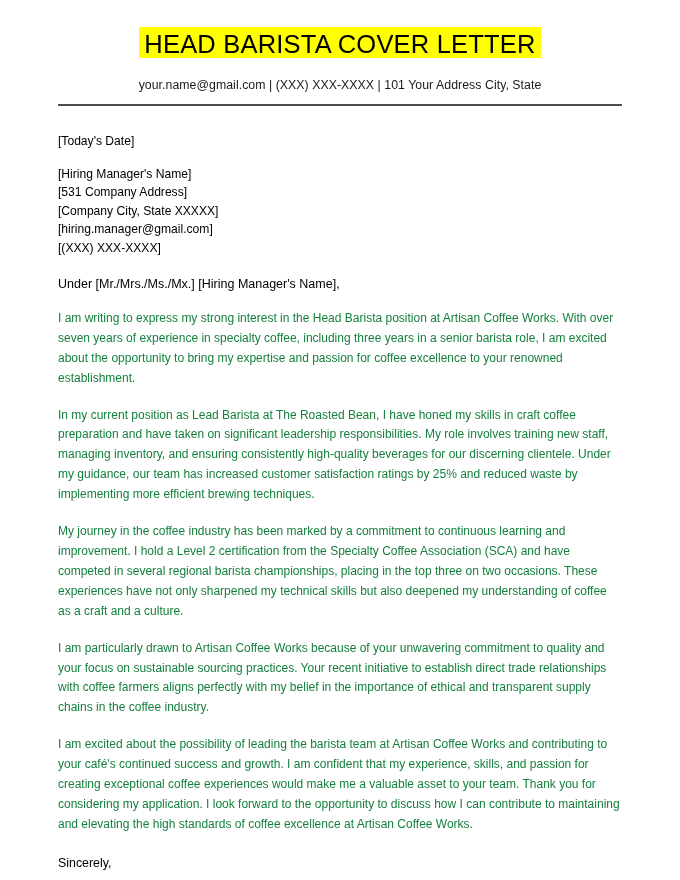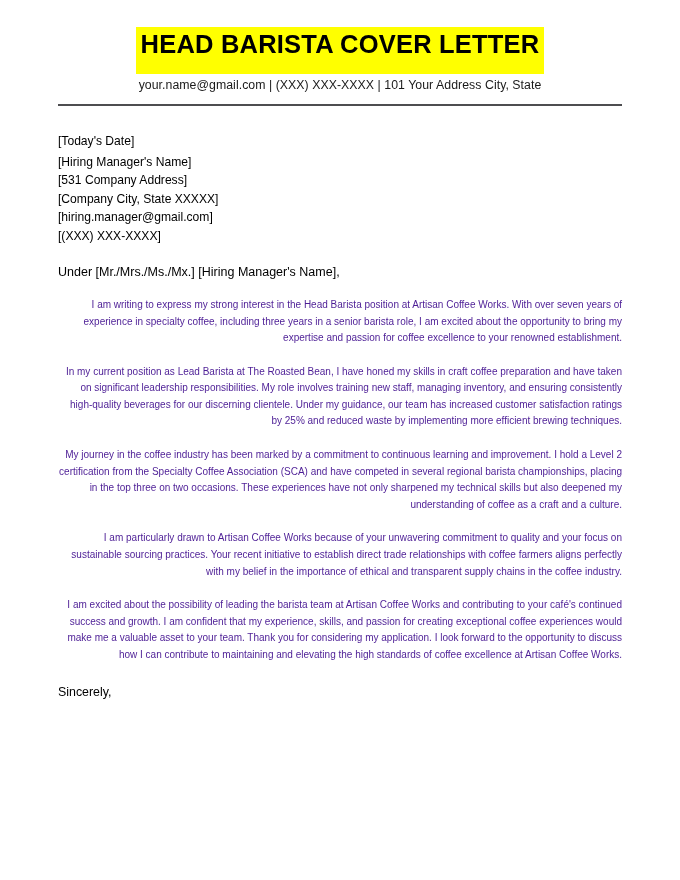--- a/index.html
+++ b/index.html
@@ -25,23 +25,23 @@
   .title-wrap {
     text-align: center;
     margin-top: 28px;
     line-height: 1;
   }
   .doc-title {
     display: inline;
     background: #ffff00;
     color: #000000;
     font-size: 25.5px;
-    font-weight: bold;
+    font-weight: normal;
     letter-spacing: 0.2px;
-    padding: 3px 5px 16px 5px;
+    padding: 3px 5px 0 5px;
     line-height: 1.32;
   }
   .contact-line {
     text-align: center;
     font-size: 12.3px;
     color: #1a1a1a;
     margin-top: 16px;
     letter-spacing: 0.05px;
   }
   .divider {
@@ -50,39 +50,39 @@
     margin: 12px 0 0 0;
     width: 100%;
   }
   .placeholder-block {
     margin-top: 26px;
     font-size: 12.1px;
     line-height: 1.52;
     color: #000000;
   }
   .date-line {
-    margin-bottom: 3px;
+    margin-bottom: 15px;
   }
   .recipient p {
     margin: 0;
   }
   .salutation {
     margin-top: 20px;
     font-size: 12.5px;
     color: #000000;
   }
   .body-copy {
     margin-top: 18px;
   }
   .body-copy p {
     margin: 0 0 17px 0;
-    font-size: 10px;
+    font-size: 12px;
     line-height: 1.66;
-    text-align: right;
-    color: #4c1d95;
+    text-align: left;
+    color: #15803d;
   }
   .closing {
     margin-top: 18px;
     font-size: 12.4px;
     line-height: 1.66;
   }
 </style>
 </head>
 <body>
 

